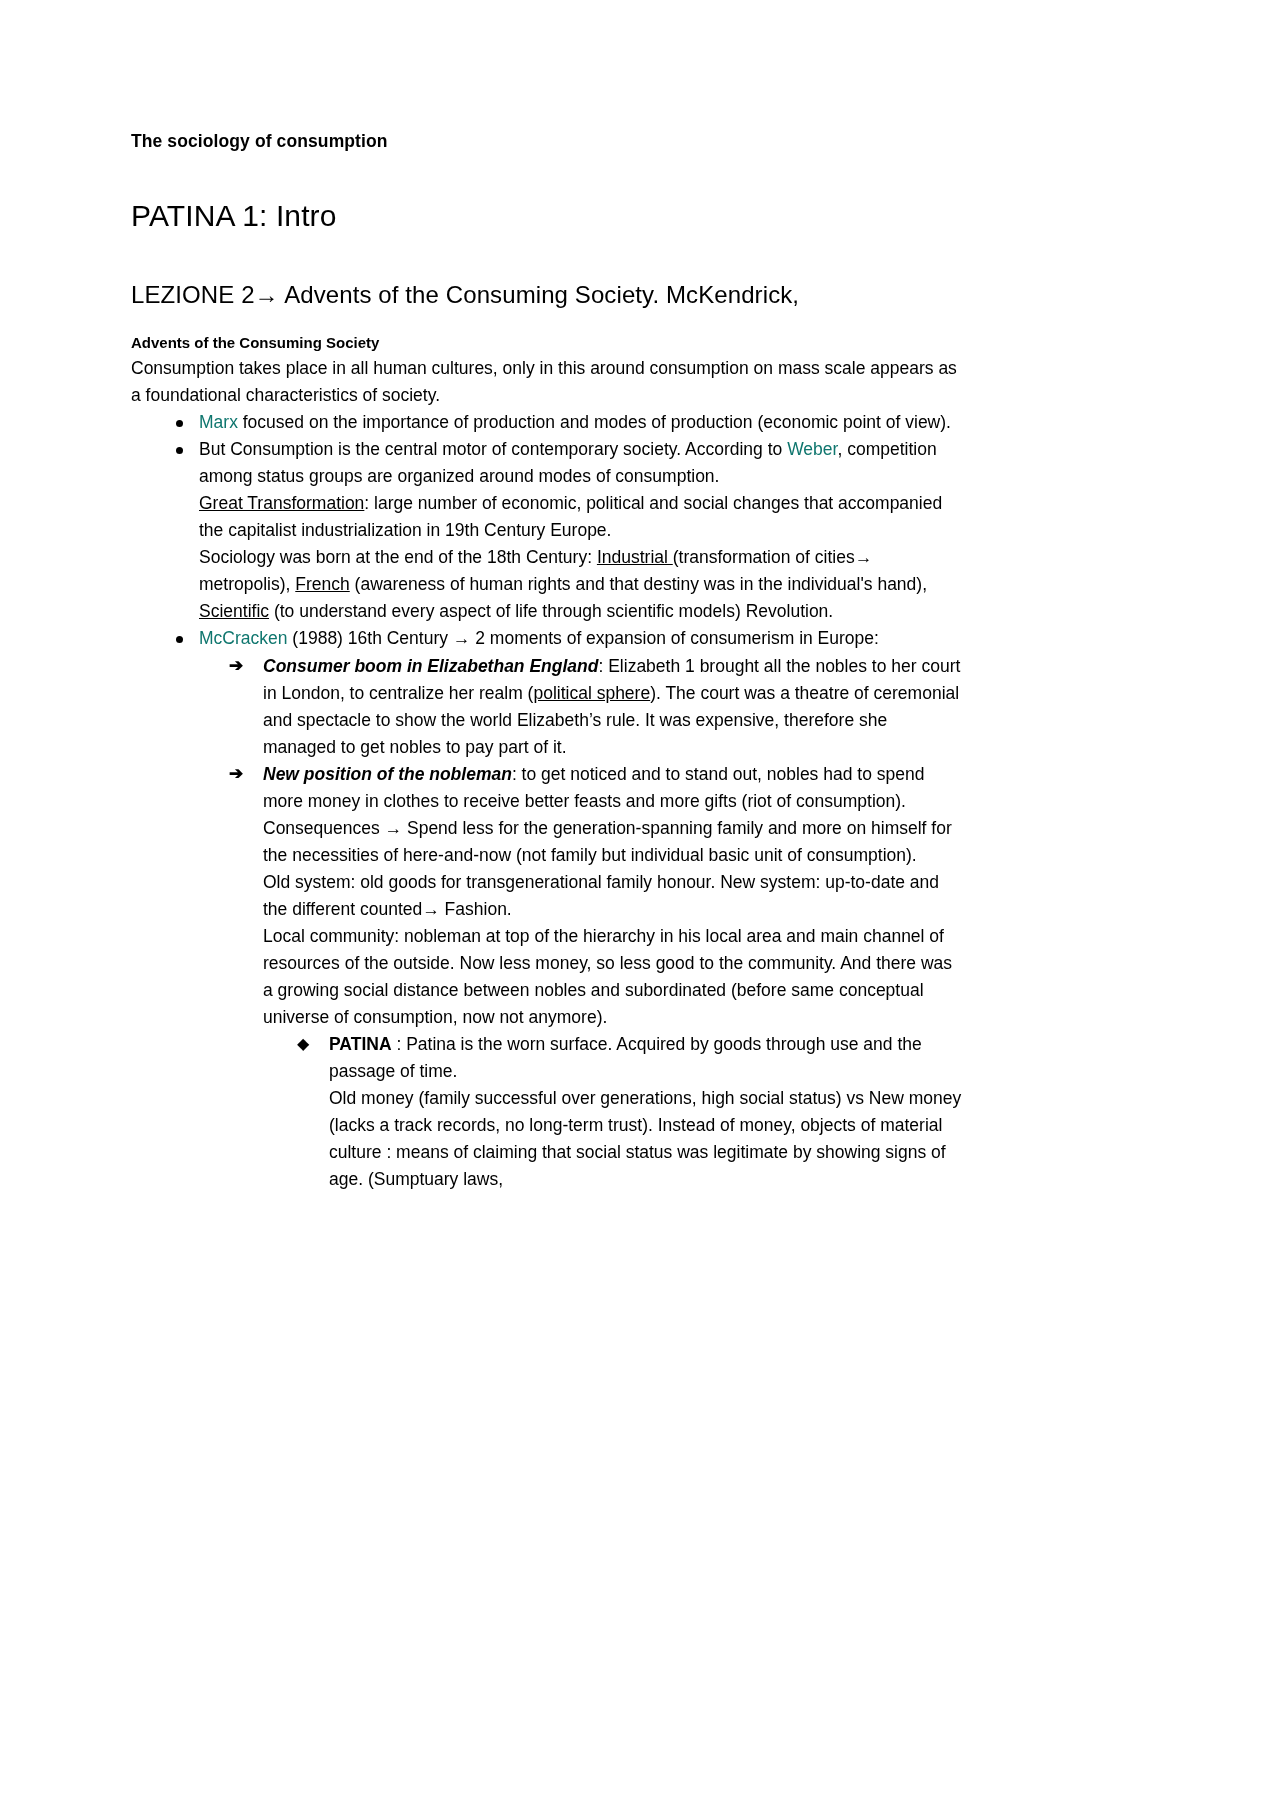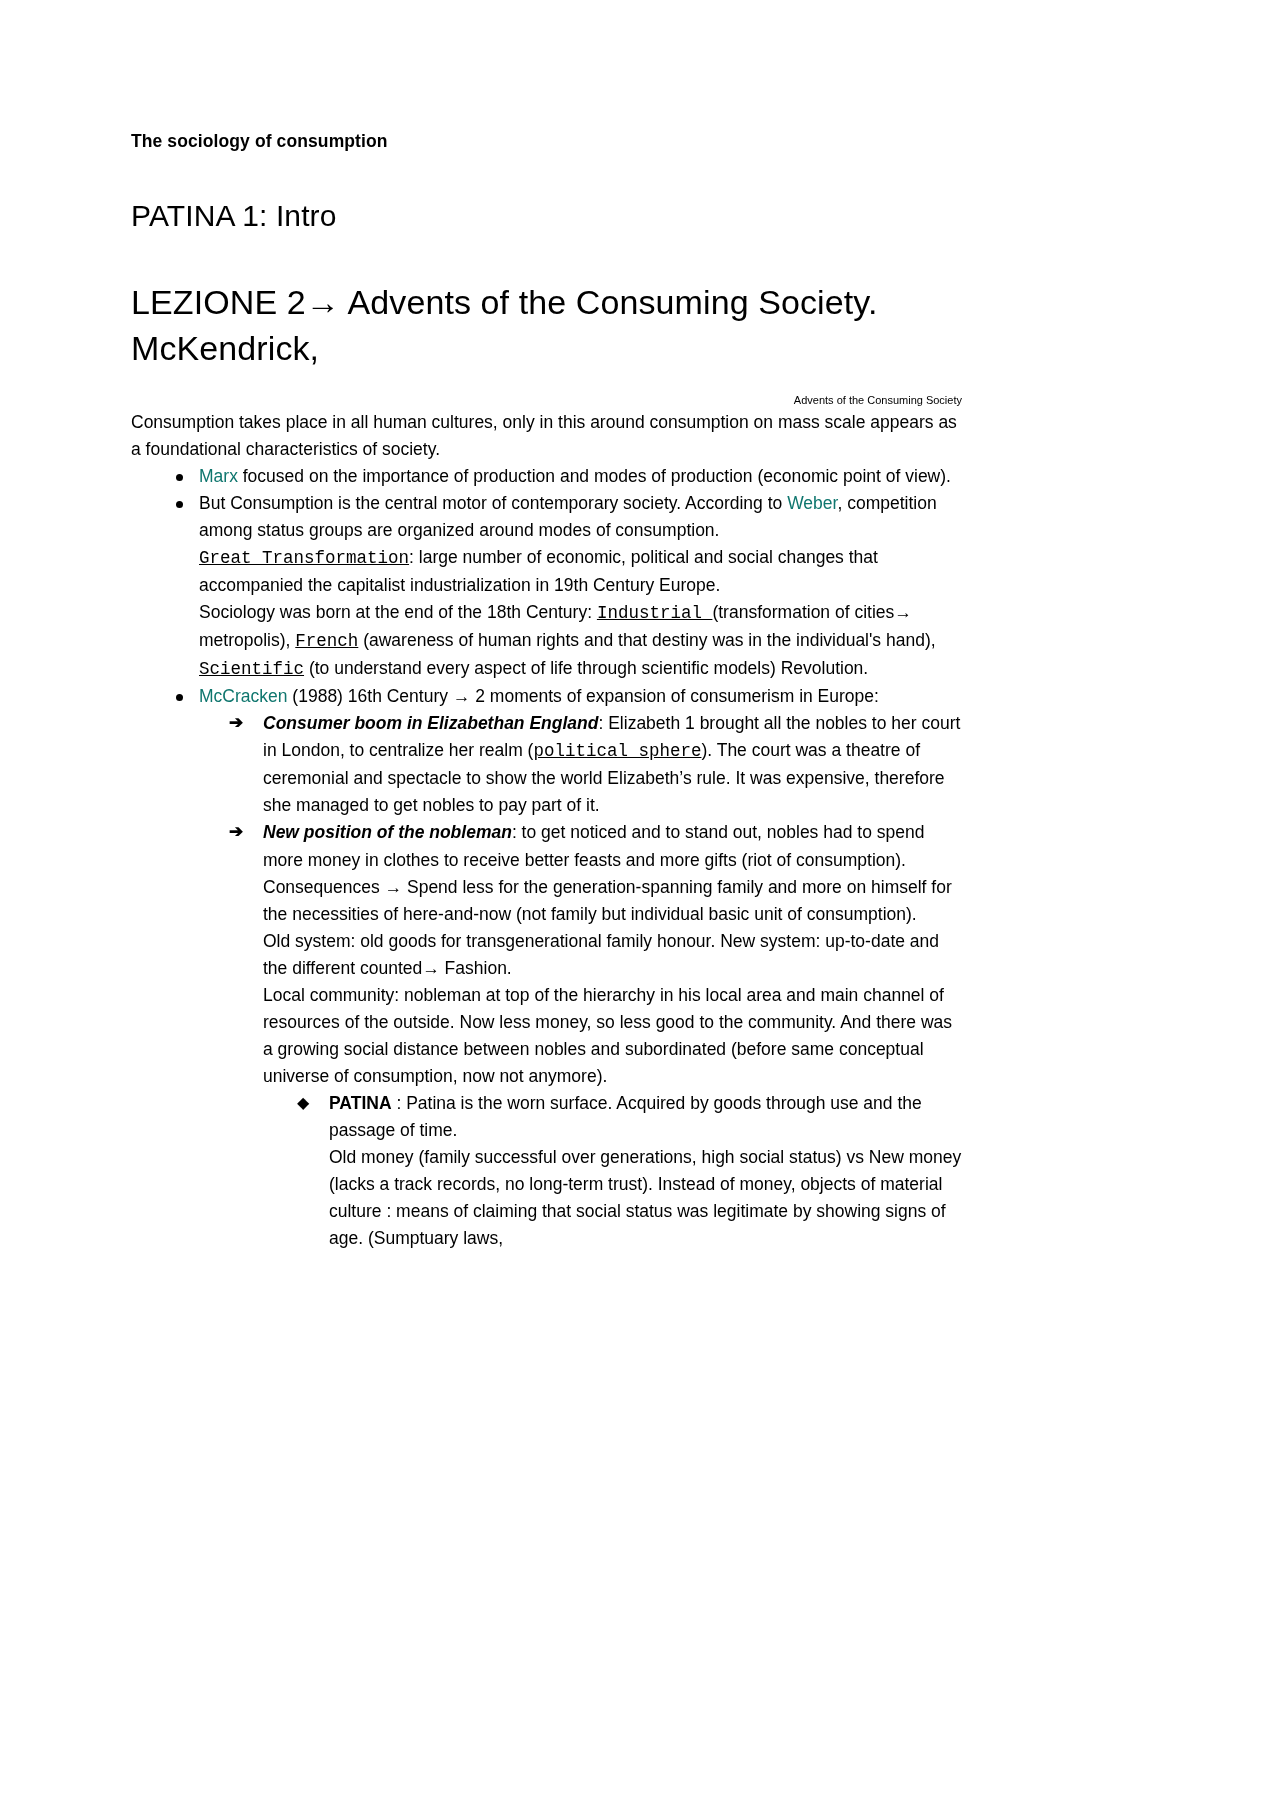--- a/index.html
+++ b/index.html
@@ -30,32 +30,31 @@
     letter-spacing: 0.1px;
   }
   h1.heading-1 {
     font-size: 30px;
     font-weight: normal;
     line-height: 1.32;
     margin: 0 0 44px 0;
     letter-spacing: 0.1px;
   }
   h1.heading-2 {
-    font-size: 34px;
+    font-size: 24px;
     font-weight: normal;
     line-height: 1.36;
     margin: 0 0 20px 0;
     letter-spacing: 0.1px;
   }
   .subhead {
-    font-size: 11px;
-    font-weight: normal;
+    font-size: 15px;
+    font-weight: bold;
     line-height: 1.5;
     margin: 0 0 1px 0;
-    text-align: right;
   }
   .para {
     font-size: 17.5px;
     line-height: 1.54;
     margin: 0;
   }
   ul.lvl1 {
     list-style: none;
     margin: 0;
     padding: 0;
@@ -107,21 +106,21 @@
     line-height: 1.545;
   }
   ul.lvl3 > li > .bullet-diamond {
     position: absolute;
     left: 34px;
     top: 0;
     font-size: 16px;
     line-height: 1.6;
   }
   .red { color: #0f766e; }
-  .u { text-decoration: underline; font-family: Liberation Mono, monospace; }
+  .u { text-decoration: underline; }
   .bi { font-weight: bold; font-style: italic; }
   .b { font-weight: bold; }
   .blk { display: block; }
 </style>
 </head>
 <body>
 
 <div class="page">
 
   <div class="doc-title">The sociology of consumption</div>

